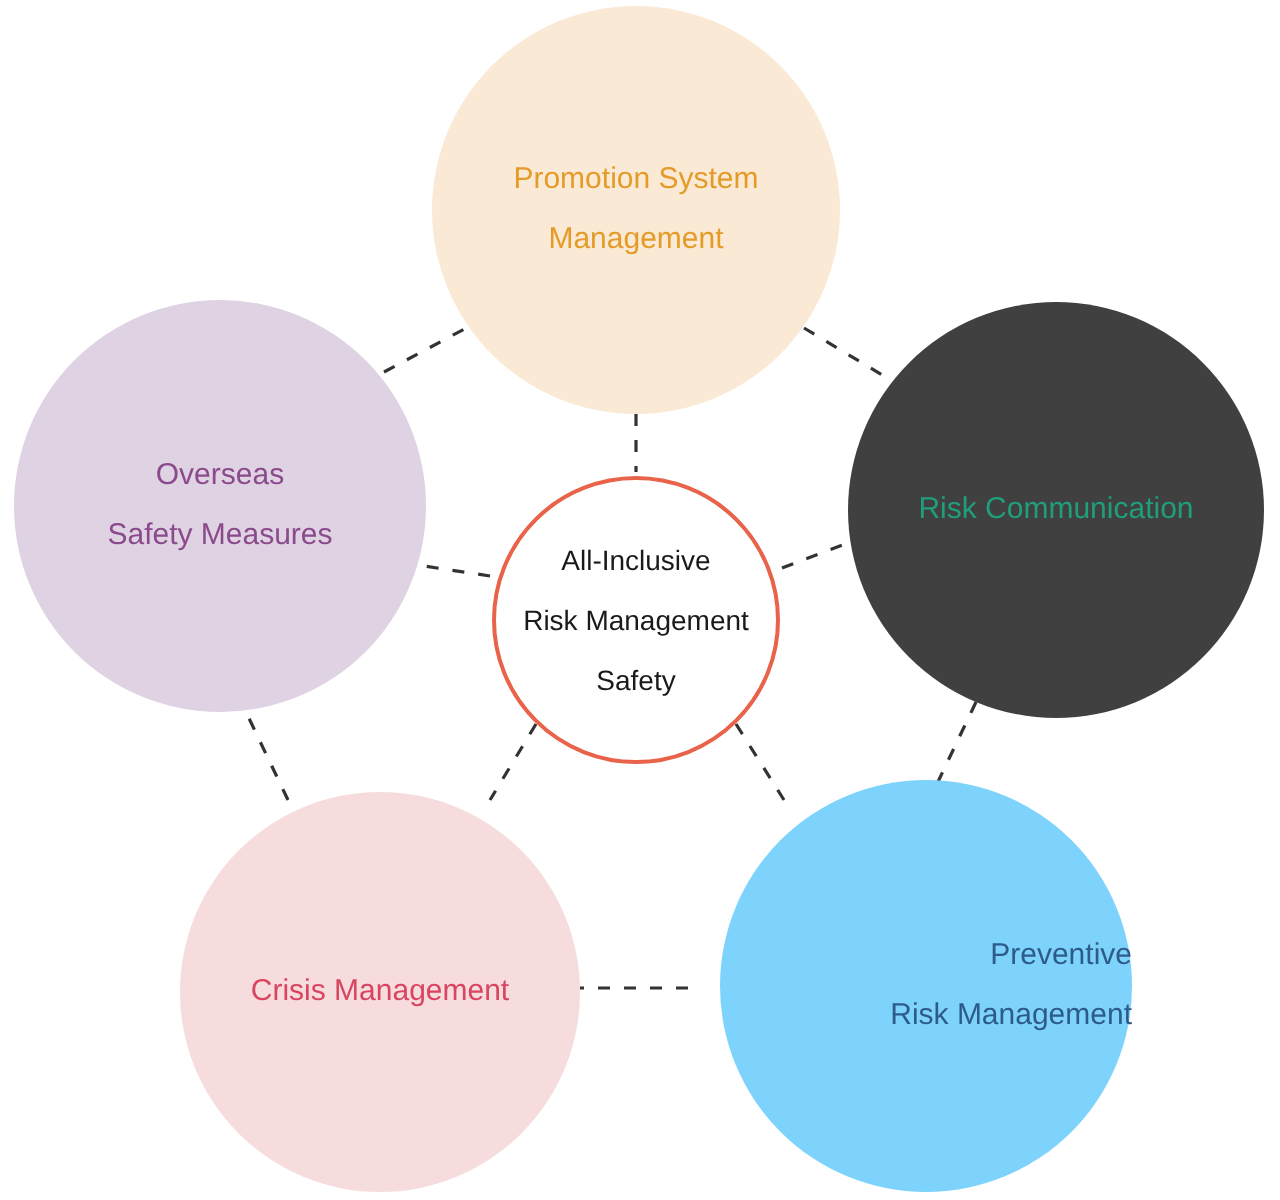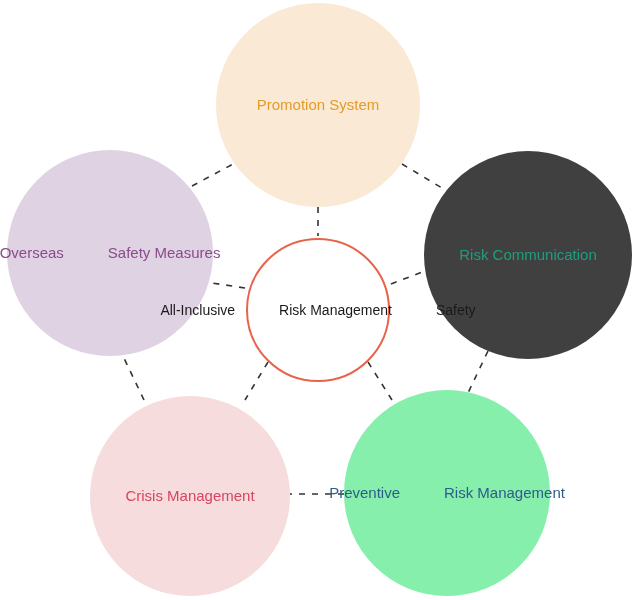--- a/index.html
+++ b/index.html
@@ -23,26 +23,25 @@
     position: absolute;
     left: 0;
     top: 0;
     width: 640px;
     height: 600px;
   }
   .node {
     position: absolute;
     border-radius: 50%;
     display: flex;
-    flex-direction: row;
+    flex-direction: column;
     align-items: center;
     justify-content: center;
     text-align: center;
     box-sizing: border-box;
-    gap: 44px;
   }
   .node-line {
     display: block;
     line-height: 30px;
     white-space: nowrap;
   }
   .outer-node .node-line {
     font-size: 15px;
   }
   .center-node {
@@ -73,27 +72,28 @@
       <line x1="192" y1="186" x2="235" y2="163"></line>
       <line x1="402" y1="164" x2="452" y2="194"></line>
       <line x1="488" y1="351" x2="468" y2="393"></line>
       <line x1="344" y1="494" x2="290" y2="494"></line>
       <line x1="144" y1="400" x2="123" y2="356"></line>
     </g>
   </svg>
 
   <div class="node outer-node" style="left:216px; top:3px; width:204px; height:204px; background:#fae9d4; color:#e49b28;">
     <span class="node-line">Promotion System</span>
+    <span class="node-line">Management</span>
   </div>
 
   <div class="node outer-node" style="left:424px; top:151px; width:208px; height:208px; background:#404040; color:#1f9e7d;">
     <span class="node-line">Risk Communication</span>
   </div>
 
-  <div class="node outer-node" style="left:344px; top:390px; width:206px; height:206px; background:#86efac; color:#2e5c8a;">
+  <div class="node outer-node" style="left:360px; top:390px; width:206px; height:206px; background:#7dd3fc; color:#2e5c8a;align-items:flex-end;">
     <span class="node-line">Preventive</span>
     <span class="node-line">Risk Management</span>
   </div>
 
   <div class="node outer-node" style="left:90px; top:396px; width:200px; height:200px; background:#f6dcdd; color:#d94560;">
     <span class="node-line">Crisis Management</span>
   </div>
 
   <div class="node outer-node" style="left:7px; top:150px; width:206px; height:206px; background:#dfd2e3; color:#8b4a8b;">
     <span class="node-line">Overseas</span>

